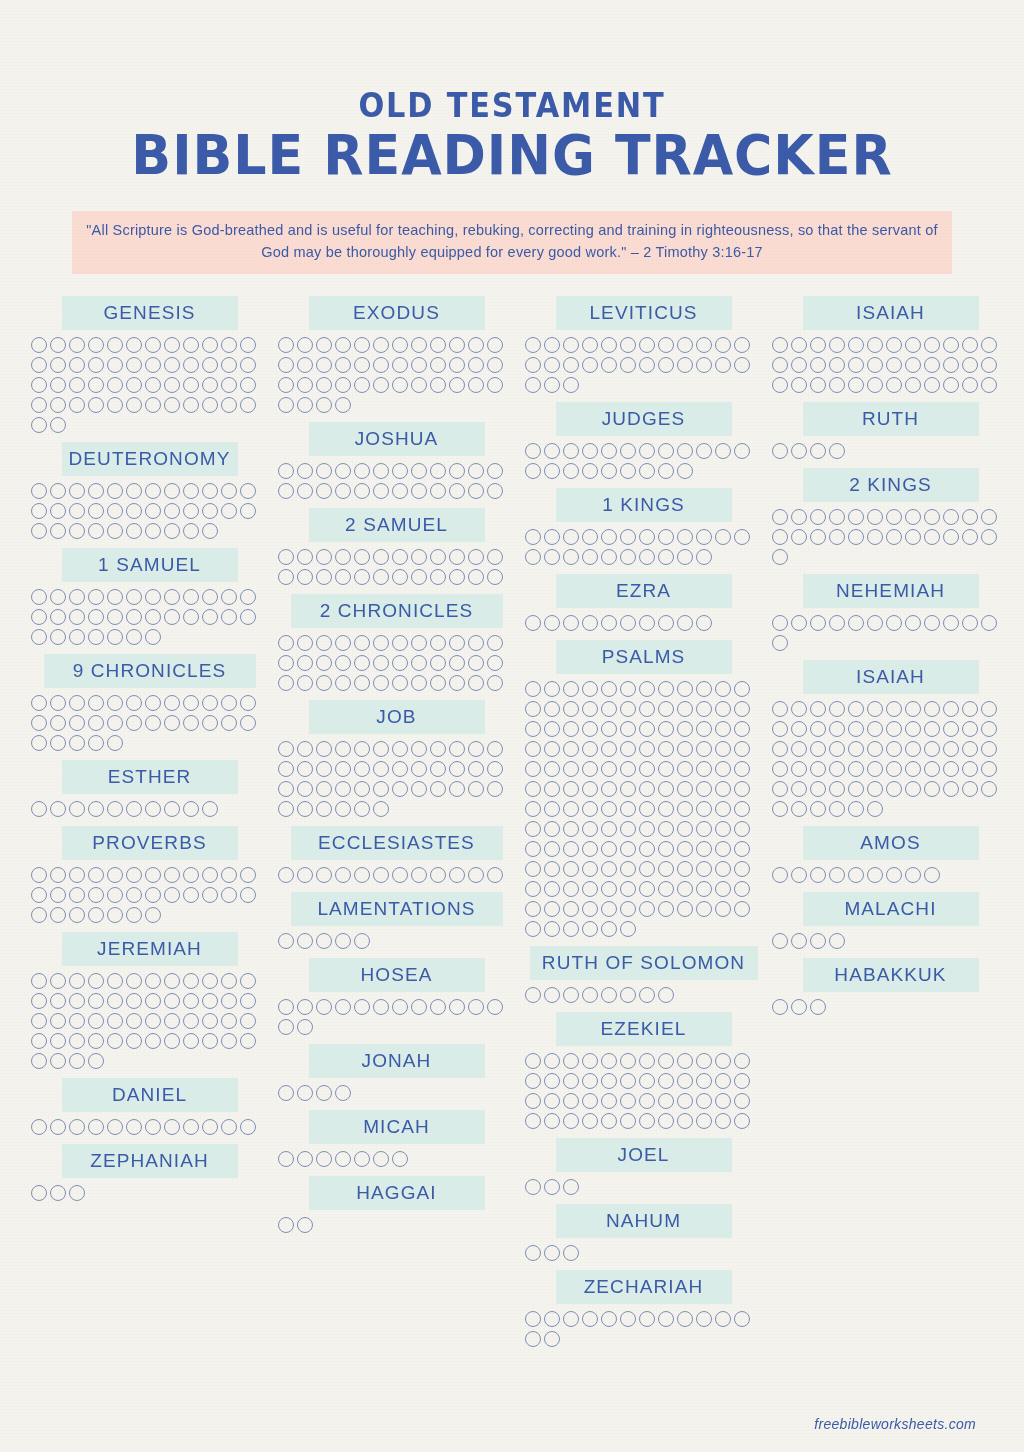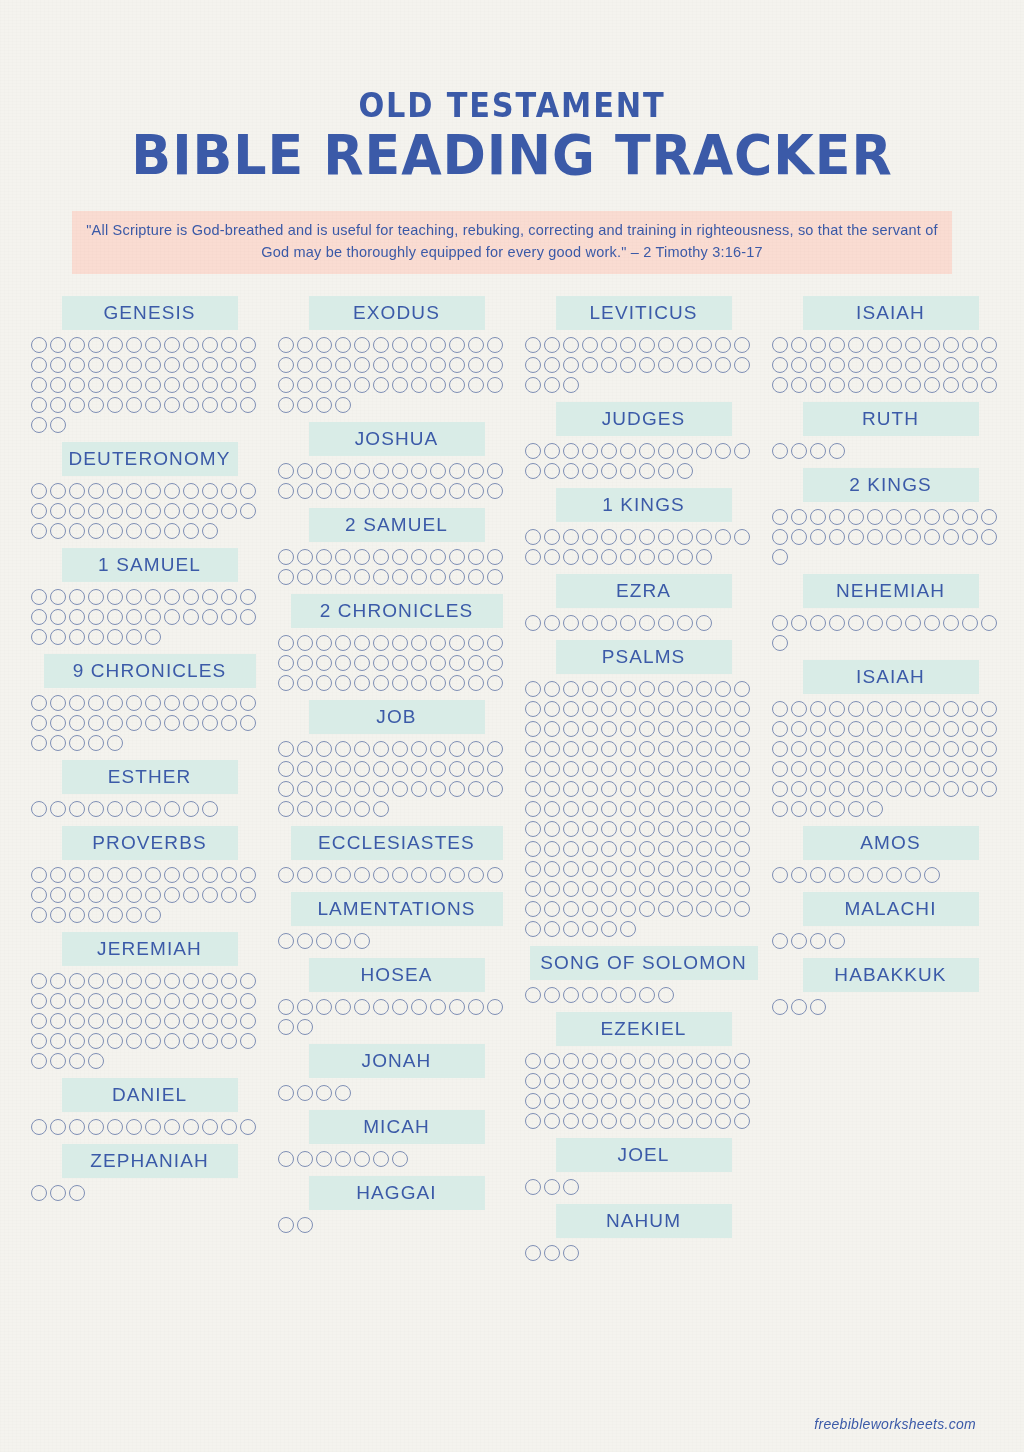--- a/index.html
+++ b/index.html
@@ -956,21 +956,21 @@
             <div class="circle"></div>
             <div class="circle"></div>
             <div class="circle"></div>
             <div class="circle"></div>
             <div class="circle"></div>
             <div class="circle"></div>
             <div class="circle"></div>
           </div>
         </div>
         <div class="book">
-          <div class="book-name wide xwide">SONG OF SOLOMON</div>
+          <div class="book-name wide xwide">RUTH OF SOLOMON</div>
           <div class="circles">
             <div class="circle"></div>
             <div class="circle"></div>
             <div class="circle"></div>
             <div class="circle"></div>
             <div class="circle"></div>
             <div class="circle"></div>
             <div class="circle"></div>
             <div class="circle"></div>
           </div>
@@ -1032,20 +1032,39 @@
           <div class="book-name">JOEL</div>
           <div class="circles">
             <div class="circle"></div>
             <div class="circle"></div>
             <div class="circle"></div>
           </div>
         </div>
         <div class="book">
           <div class="book-name">NAHUM</div>
           <div class="circles">
+            <div class="circle"></div>
+            <div class="circle"></div>
+            <div class="circle"></div>
+          </div>
+        </div>
+        <div class="book">
+          <div class="book-name">ZECHARIAH</div>
+          <div class="circles">
+            <div class="circle"></div>
+            <div class="circle"></div>
+            <div class="circle"></div>
+            <div class="circle"></div>
+            <div class="circle"></div>
+            <div class="circle"></div>
+            <div class="circle"></div>
+            <div class="circle"></div>
+            <div class="circle"></div>
+            <div class="circle"></div>
+            <div class="circle"></div>
             <div class="circle"></div>
             <div class="circle"></div>
             <div class="circle"></div>
           </div>
         </div>
       </div>
       <div class="col">
         <div class="book">
           <div class="book-name">ISAIAH</div>
           <div class="circles">

